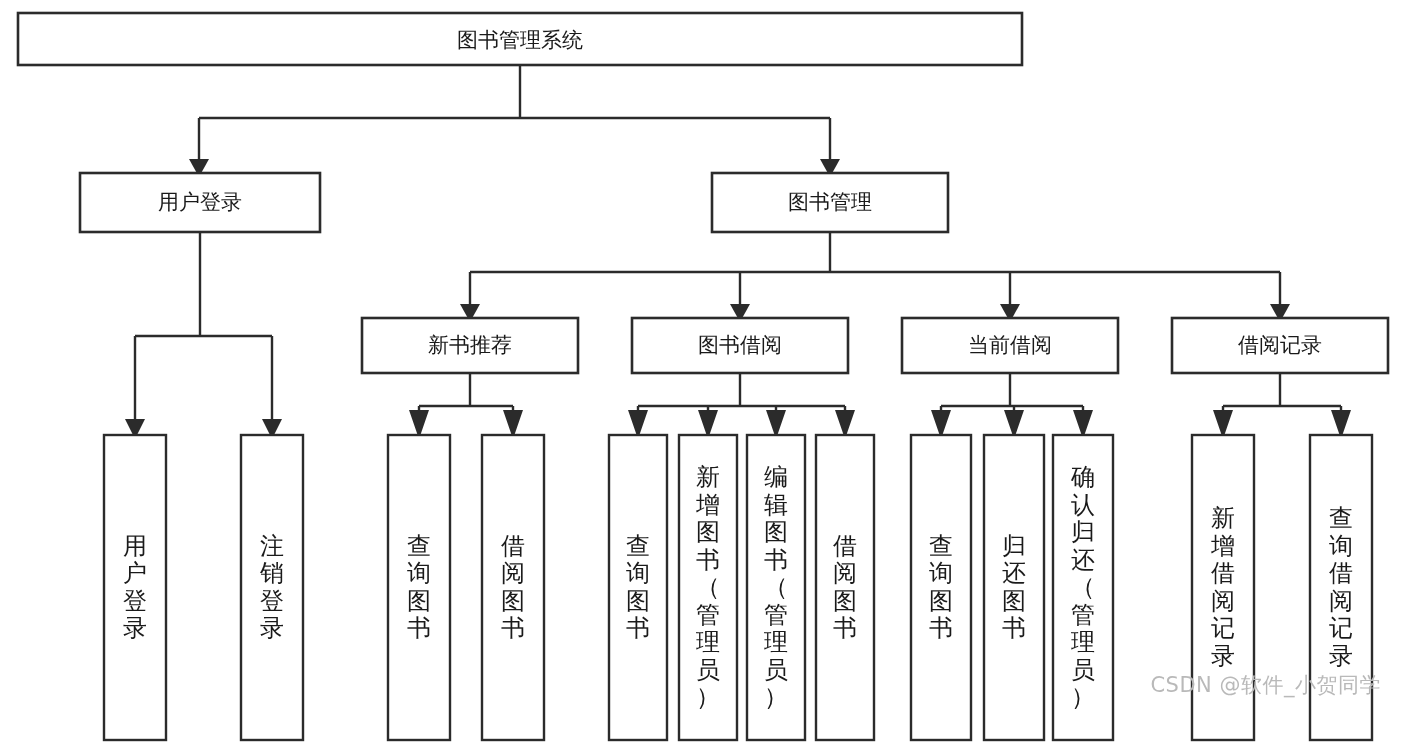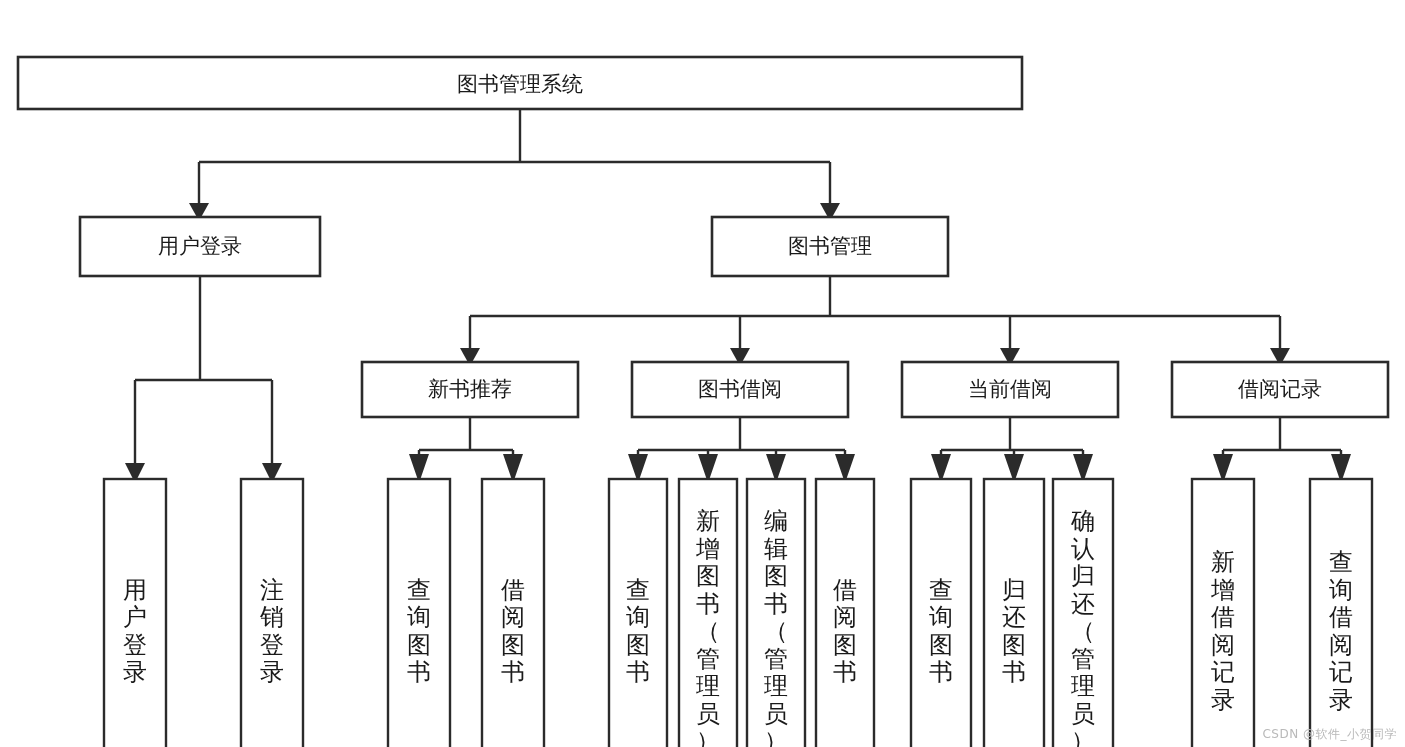--- a/index.html
+++ b/index.html
@@ -11,21 +11,20 @@
     width: 1405px;
     height: 747px;
     font-family: "DejaVu Sans", "Liberation Sans", sans-serif;
     overflow: hidden;
   }
   #diagram-root {
     position: relative;
     width: 1405px;
     height: 703px;
     background: #ffffff;
-    margin-top: 44px;
   }
   svg#flow-svg {
     position: absolute;
     left: 0;
     top: 0;
     width: 1405px;
     height: 747px;
   }
   .node-box {
     fill: #ffffff;
@@ -54,24 +53,24 @@
     dominant-baseline: middle;
   }
   .leaf-label-char {
     font-family: "DejaVu Sans", "Liberation Sans", sans-serif;
     font-size: 24px;
     fill: #1a1a1a;
     text-anchor: middle;
   }
   .watermark {
     position: absolute;
-    right: 8px;
+    right: 24px;
     bottom: 4px;
     font-family: "DejaVu Sans", "Liberation Sans", sans-serif;
-    font-size: 12px;
+    font-size: 21px;
     color: #b9b9b9;
     white-space: nowrap;
     letter-spacing: 0.5px;
     pointer-events: none;
   }
 </style>
 </head>
 <body>
 
 <div id="diagram-root">

